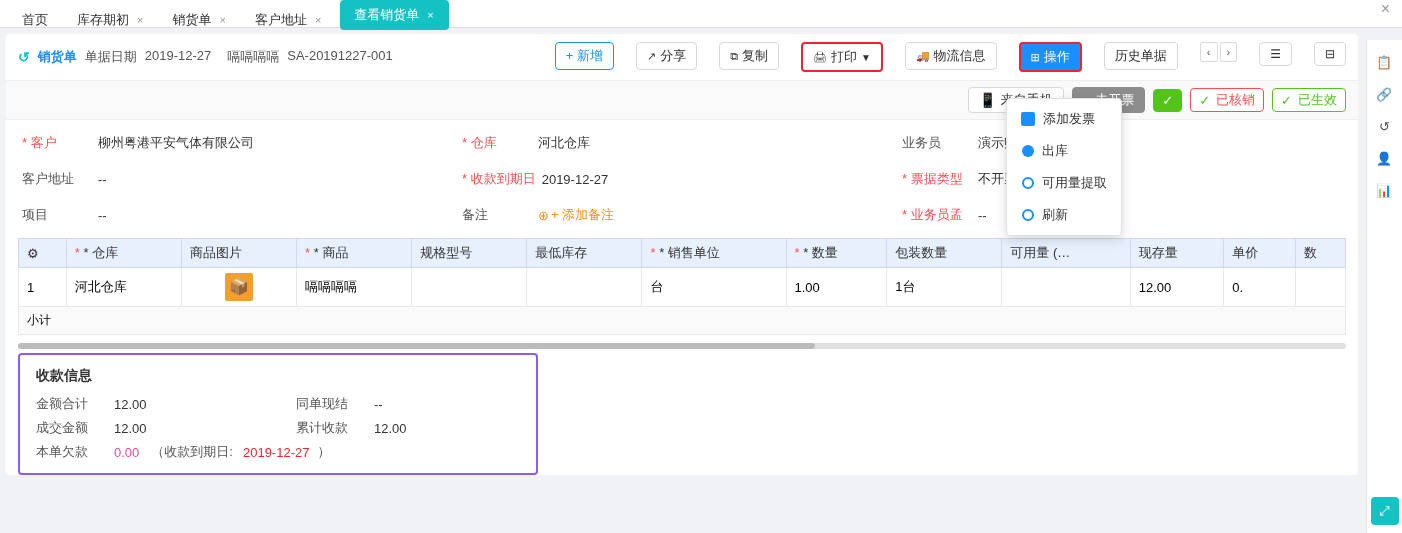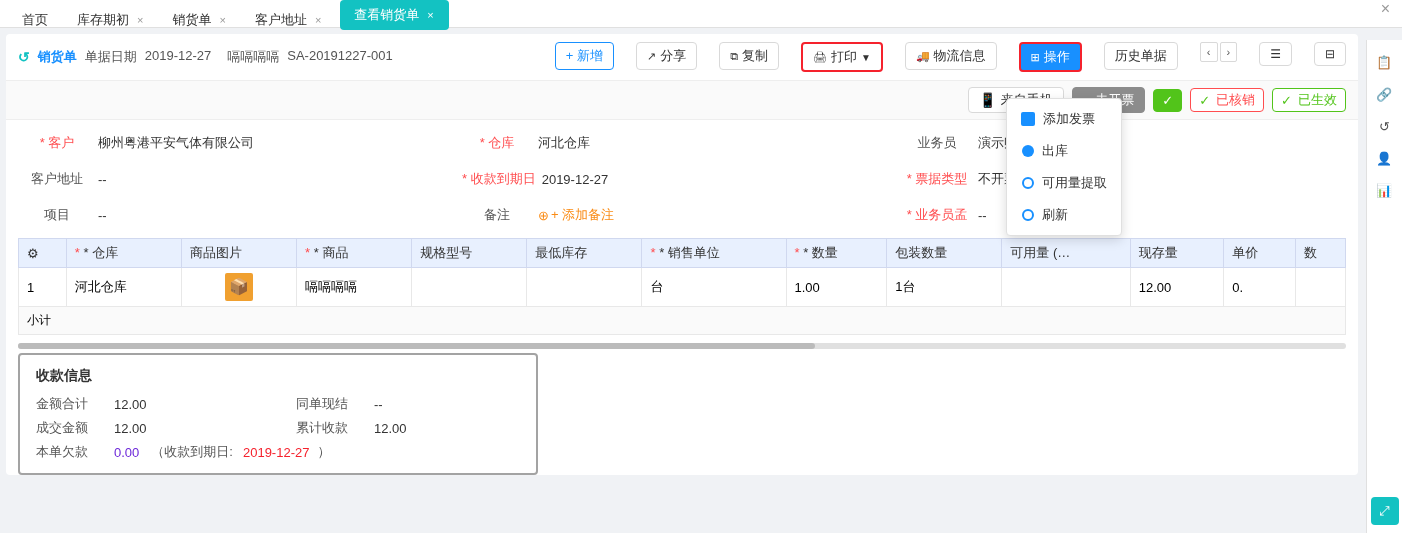--- a/index.html
+++ b/index.html
@@ -53,47 +53,47 @@
       border: 1px solid #d9d9d9; border-radius: 4px; cursor: pointer;
       background: #fff; color: #333; font-size: 12px;
     }
     .sub-btn .icon { font-size: 14px; }
     .status-sold { background: #fff; color: #ff4d4f; border: 1px solid #ff4d4f; border-radius: 4px; padding: 2px 8px; font-size: 12px; }
     .status-effect { background: #fff; color: #52c41a; border: 1px solid #52c41a; border-radius: 4px; padding: 2px 8px; font-size: 12px; }
 
     
     .form-section { padding: 10px 16px; display: grid; grid-template-columns: 1fr 1fr 1fr; gap: 10px 0; }
     .form-row { display: flex; align-items: center; gap: 6px; padding: 4px 0; }
-    .form-label { color: #555; min-width: 70px; text-align: center; white-space: nowrap; }
+    .form-label { color: #555; min-width: 70px; text-align: left; white-space: nowrap; }
     .required { color: #ff4d4f; }
     .form-value { color: #333; }
     .form-add { color: #fa8c16; cursor: pointer; display: flex; align-items: center; gap: 2px; }
 
     
     .table-wrapper { padding: 0 12px 8px; }
     .data-table { width: 100%; border-collapse: collapse; font-size: 12px; }
     .data-table th {
       background: #e8f0fe; border: 1px solid #d0d8ef; padding: 5px 8px;
       text-align: left; white-space: nowrap; color: #333; font-weight: normal;
     }
     .data-table td { border: 1px solid #e8e8e8; padding: 5px 8px; white-space: nowrap; }
     .data-table tr:nth-child(even) td { background: #fafafa; }
     .data-table .subtotal td { background: #fff9e6; font-size: 12px; }
 
     
     .payment-section {
-      margin: 0 12px 10px; border: 2px solid #a3a3a3; border-radius: 4px;
+      margin: 0 12px 10px; border: 2px solid #8b5cf6; border-radius: 4px;
       padding: 12px 16px; max-width: 520px; background: #fff;
     }
     .payment-title { font-weight: bold; color: #333; margin-bottom: 10px; font-size: 14px; }
     .payment-grid { display: grid; grid-template-columns: 1fr 1fr; gap: 6px 36px; }
     .payment-row { display: flex; align-items: center; gap: 8px; }
     .payment-label { color: #555; min-width: 70px; }
     .payment-value { color: #333; }
-    .payment-value.danger { color: #6d28d9; }
+    .payment-value.danger { color: #ec4899; }
 
     
     .dropdown-menu {
       position: absolute; background: #fff; border: 1px solid #e0e0e0;
       border-radius: 4px; box-shadow: 0 4px 12px rgba(0,0,0,0.15);
       z-index: 100; min-width: 110px; padding: 4px 0;
       top: 98px; right: 280px;
     }
     .dropdown-item {
       display: flex; align-items: center; gap: 8px; padding: 7px 14px;

